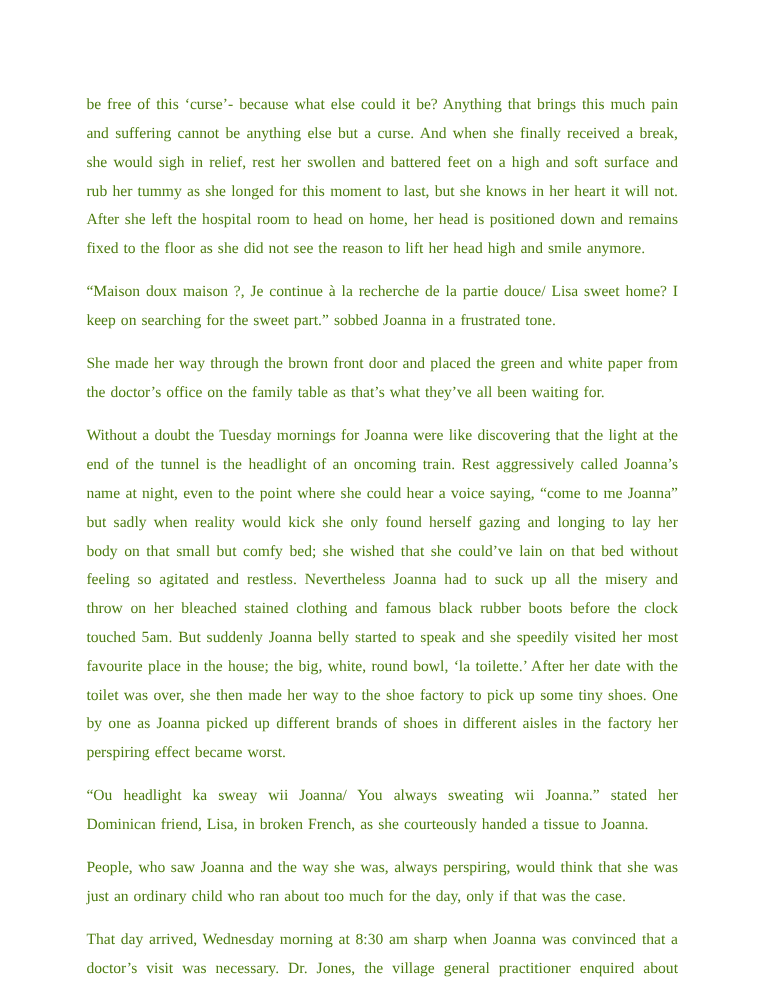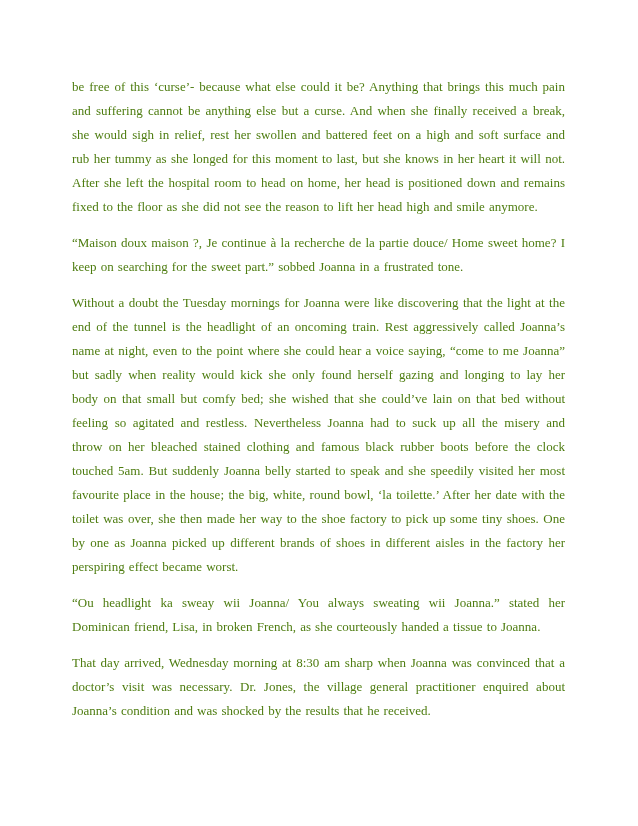--- a/index.html
+++ b/index.html
@@ -39,18 +39,20 @@
   p.para:last-child {
     margin-bottom: 0;
   }
 </style>
 </head>
 <body>
 
 <div class="page">
   <div class="doc-body">
     <p class="para">be free of this ‘curse’- because what else could it be? Anything that brings this much pain and suffering cannot be anything else but a curse. And when she finally received a break, she would sigh in relief, rest her swollen and battered feet on a high and soft surface and rub her tummy as she longed for this moment to last, but she knows in her heart it will not. After she left the hospital room to head on home, her head is positioned down and remains fixed to the floor as she did not see the reason to lift her head high and smile anymore.</p>
-    <p class="para">“Maison doux maison ?, Je continue à la recherche de la partie douce/ Home sweet home? I keep on searching for the sweet part.” sobbed Joanna in a frustrated tone.</p>
+    <p class="para">“Maison doux maison ?, Je continue à la recherche de la partie douce/ Lisa sweet home? I keep on searching for the sweet part.” sobbed Joanna in a frustrated tone.</p>
+    <p class="para">She made her way through the brown front door and placed the green and white paper from the doctor’s office on the family table as that’s what they’ve all been waiting for.</p>
     <p class="para">Without a doubt the Tuesday mornings for Joanna were like discovering that the light at the end of the tunnel is the headlight of an oncoming train. Rest aggressively called Joanna’s name at night, even to the point where she could hear a voice saying, “come to me Joanna” but sadly when reality would kick she only found herself gazing and longing to lay her body on that small but comfy bed; she wished that she could’ve lain on that bed without feeling so agitated and restless. Nevertheless Joanna had to suck up all the misery and throw on her bleached stained clothing and famous black rubber boots before the clock touched 5am. But suddenly Joanna belly started to speak and she speedily visited her most favourite place in the house; the big, white, round bowl, ‘la toilette.’ After her date with the toilet was over, she then made her way to the shoe factory to pick up some tiny shoes. One by one as Joanna picked up different brands of shoes in different aisles in the factory her perspiring effect became worst.</p>
     <p class="para">“Ou headlight ka sweay wii Joanna/ You always sweating wii Joanna.” stated her Dominican friend, Lisa, in broken French, as she courteously handed a tissue to Joanna.</p>
+    <p class="para">People, who saw Joanna and the way she was, always perspiring, would think that she was just an ordinary child who ran about too much for the day, only if that was the case.</p>
     <p class="para">That day arrived, Wednesday morning at 8:30 am sharp when Joanna was convinced that a doctor’s visit was necessary. Dr. Jones, the village general practitioner enquired about Joanna’s condition and was shocked by the results that he received.</p>
   </div>
 </div>
 
 </body></html>

